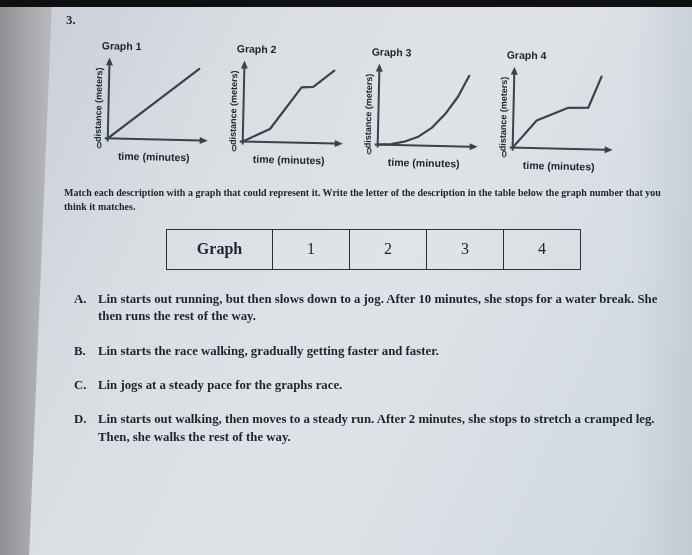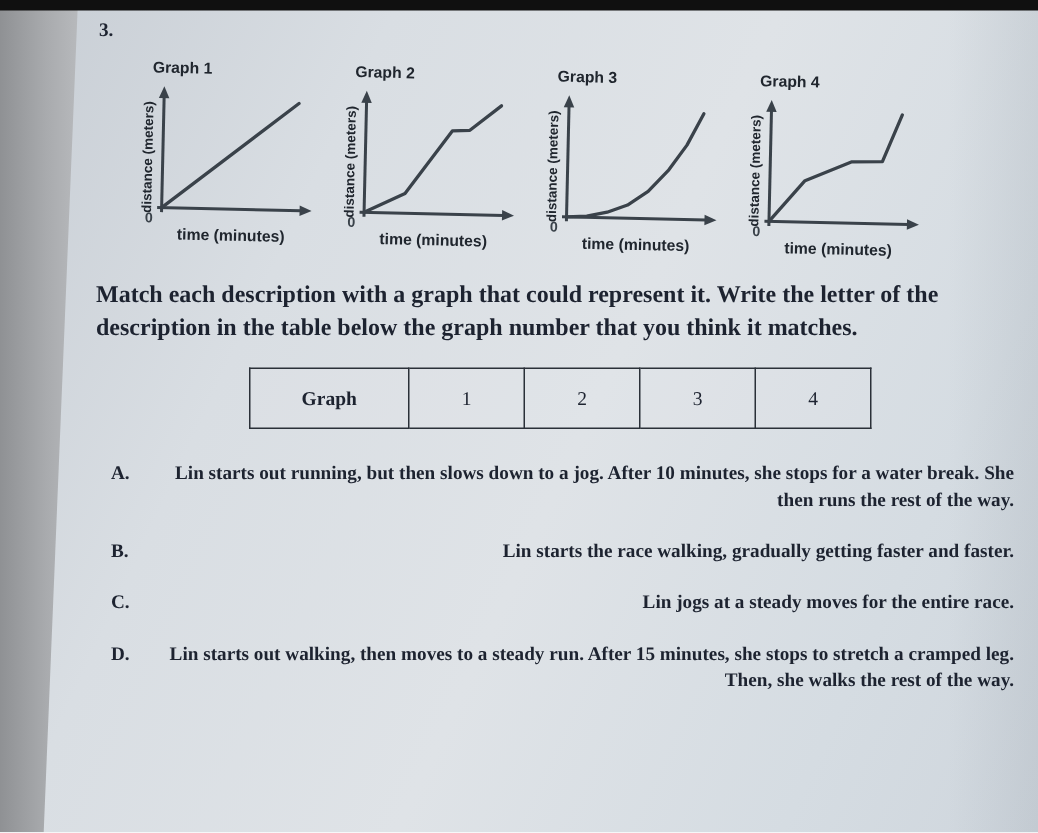--- a/index.html
+++ b/index.html
@@ -35,41 +35,41 @@
     transform: rotate(1.3deg); transform-origin: 0 0;
   }
   .graph-cell { width:135px; flex:none; }
   .graph-label {
     font-family:"Liberation Sans", sans-serif; font-weight:bold;
     font-size:10.5px; color:#20262e; margin-left:12px; margin-bottom:2px;
   }
   .graph-cell svg { display:block; }
 
   .match-text {
-    font-weight:bold; font-size:16px; line-height:1.38;
+    font-weight:bold; font-size:10px; line-height:1.38;
     margin-top:20px; margin-left:2px; width:610px;
   }
 
   .answer-table {
     border-collapse:collapse; margin-top:15px; margin-left:104px;
-    font-size:13px; color:#1d2330;border-radius:12px;
+    font-size:16px; color:#1d2330;border-radius:12px;
   }
   .answer-table td {
     border:1.5px solid #2a3038; text-align:center; vertical-align:middle;
     background: rgba(255,255,255,0.06);
   }
   .answer-table tr:first-child td { height:23px; }
   .answer-table tr:last-child td { height:40px; }
   .col-label { width:106px; font-weight:bold; }
   .col-num { width:77px; }
 
   .descriptions { margin-top:21px; margin-left:12px; }
   .desc-item { display:flex; font-weight:bold; font-size:12.8px; line-height:1.36; margin-bottom:17px; }
   .desc-letter { width:24px; flex:none; }
-  .desc-text { width:578px;text-align:right; }
+  .desc-text { width:578px; }
 </style>
 </head>
 <body>
 
 <div class="photo">
   <div class="top-bar"></div>
   <div class="left-wedge"></div>
 
   <div class="content">
 
@@ -150,22 +150,22 @@
       <div class="desc-item">
         <div class="desc-letter">A.</div>
         <div class="desc-text">Lin starts out running, but then slows down to a jog. After 10 minutes, she stops for a water break. She then runs the rest of the way.</div>
       </div>
       <div class="desc-item">
         <div class="desc-letter">B.</div>
         <div class="desc-text">Lin starts the race walking, gradually getting faster and faster.</div>
       </div>
       <div class="desc-item">
         <div class="desc-letter">C.</div>
-        <div class="desc-text">Lin jogs at a steady moves for the entire race.</div>
+        <div class="desc-text">Lin jogs at a steady pace for the graphs race.</div>
       </div>
       <div class="desc-item">
         <div class="desc-letter">D.</div>
-        <div class="desc-text">Lin starts out walking, then moves to a steady run. After 15 minutes, she stops to stretch a cramped leg. Then, she walks the rest of the way.</div>
+        <div class="desc-text">Lin starts out walking, then moves to a steady run. After 2 minutes, she stops to stretch a cramped leg. Then, she walks the rest of the way.</div>
       </div>
     </div>
 
   </div>
 </div>
 
 </body></html>

